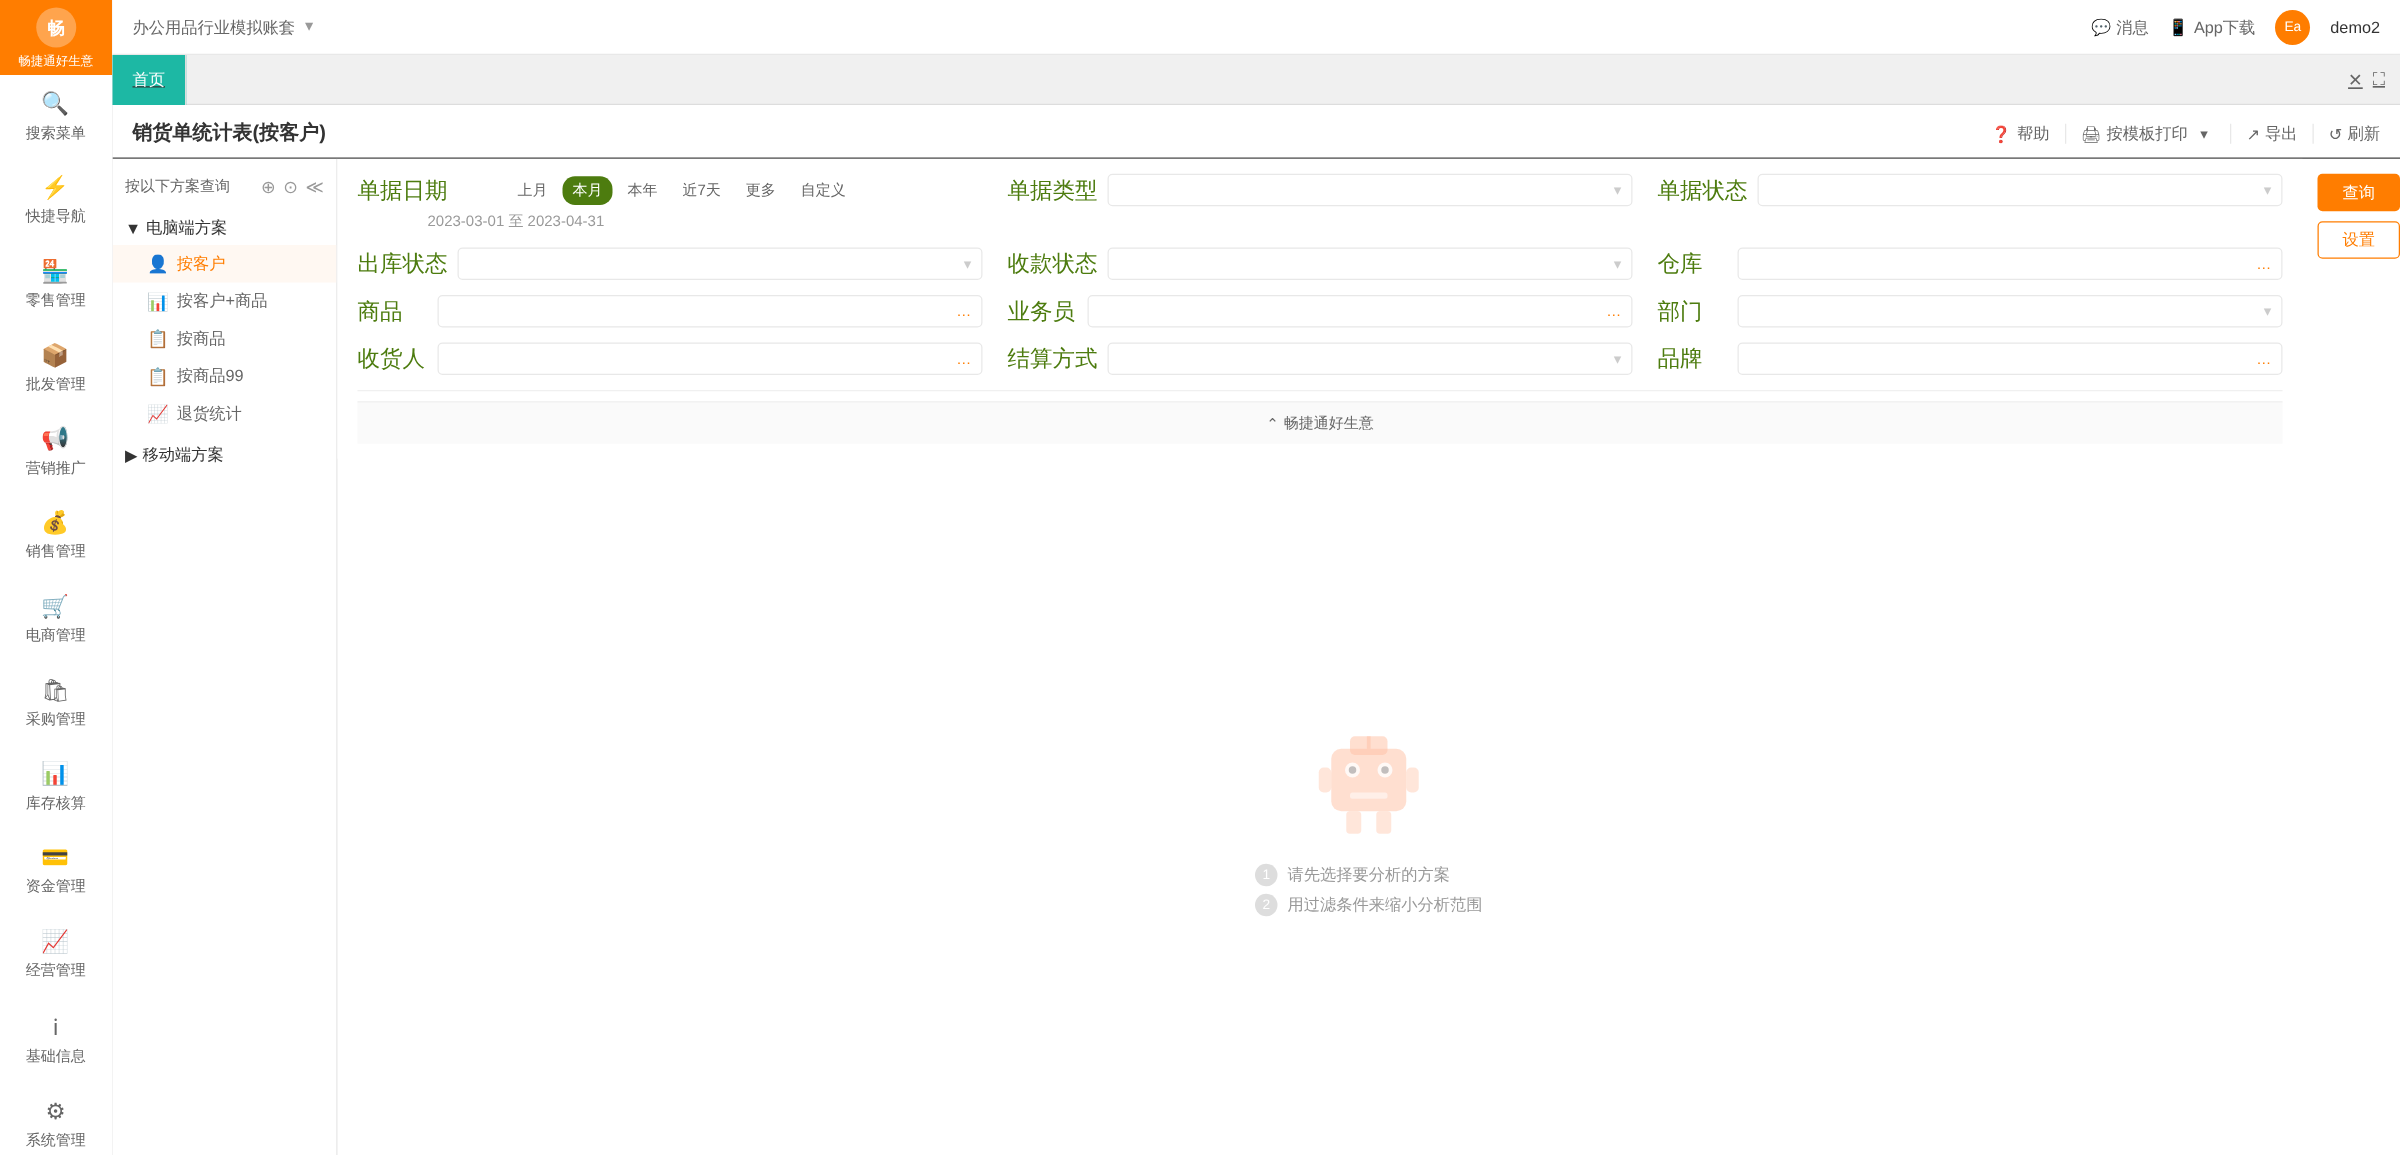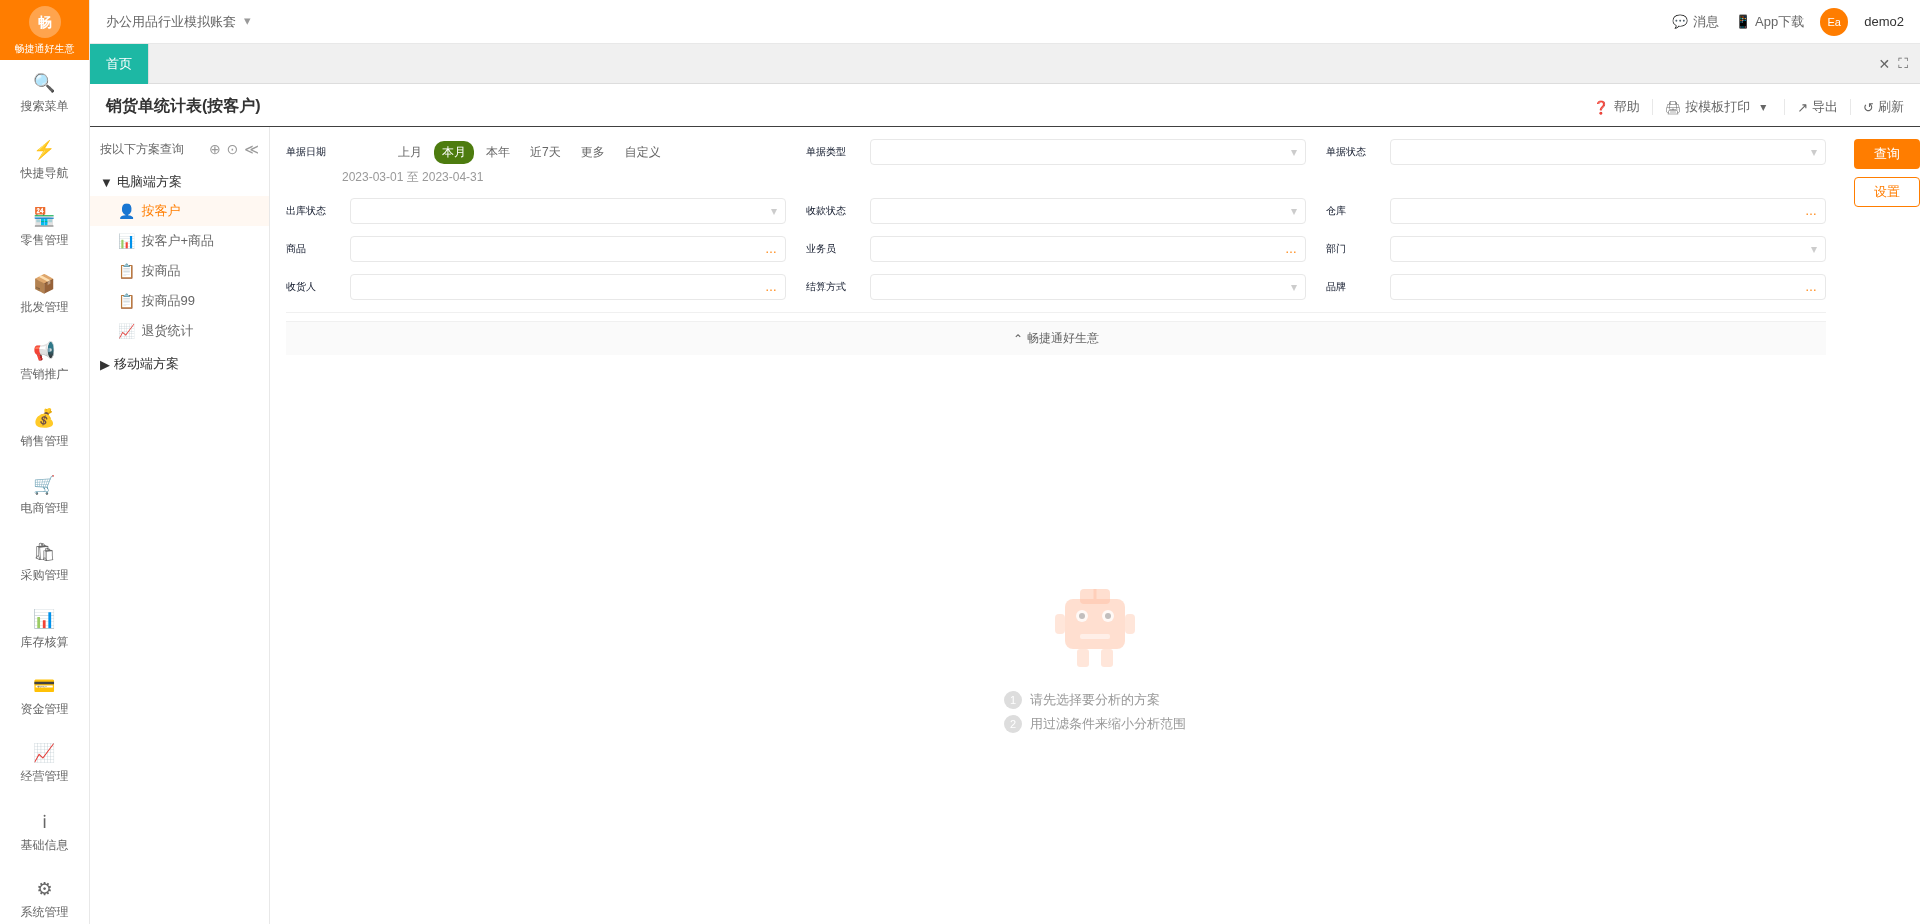--- a/index.html
+++ b/index.html
@@ -17,21 +17,21 @@
     .main { flex: 1; display: flex; flex-direction: column; height: 924px; }
 
     
     .top-header { height: 44px; background: #fff; display: flex; align-items: center; justify-content: space-between; padding: 0 16px; border-bottom: 1px solid #e8e8e8; flex-shrink: 0; }
     .header-left { display: flex; align-items: flex-start; gap: 8px; color: #666; font-size: 13px; }
     .header-right { display: flex; align-items: center; gap: 16px; }
     .header-btn { display: flex; align-items: center; gap: 4px; color: #666; font-size: 13px; cursor: pointer; }
     .user-avatar { width: 28px; height: 28px; border-radius: 50%; background: #ff7d00; display: flex; align-items: center; justify-content: center; color: #fff; font-size: 11px; }
 
     
-    .tab-bar { height: 40px; background: #f0f0f0; display: flex; flex-shrink: 0; border-bottom: 1px solid #ddd; }
+    .tab-bar { height: 40px; background: #f0f0f0; display: flex; flex-shrink: 0; border-bottom: 1px solid #ddd; text-decoration: underline; }
     .tab-item { height: 40px; display: flex; align-items: center; padding: 0 16px; cursor: pointer; font-size: 13px; color: #666; border-right: 1px solid #ddd; gap: 6px; }
     .tab-item.active { background: #fff; color: #333; }
     .tab-item .tab-close { color: #999; font-size: 12px; cursor: pointer; }
     .tab-home { background: #1db8a4; color: #fff; }
     .tab-window-controls { margin-left: auto; display: flex; align-items: center; gap: 8px; padding-right: 12px; }
     .tab-win-btn { color: #666; cursor: pointer; font-size: 14px; }
 
     
     .page-content { flex: 1; background: #f5f5f5; overflow: hidden; display: flex; flex-direction: column; }
     .page-inner { background: #fff; margin: 0; height: 100%; display: flex; flex-direction: column; }
@@ -54,21 +54,21 @@
     .scheme-group-header { display: flex; align-items: center; gap: 4px; padding: 5px 10px; cursor: pointer; font-size: 13px; color: #333; }
     .scheme-item { display: flex; align-items: center; gap: 6px; padding: 6px 10px 6px 28px; cursor: pointer; font-size: 13px; color: #666; }
     .scheme-item.active { color: #ff7d00; background: #fff8f2; }
     .scheme-item-icon { font-size: 14px; color: #999; }
     .scheme-item.active .scheme-item-icon { color: #ff7d00; }
 
     
     .filter-area { flex: 1; padding: 12px 16px; overflow-y: auto; background: #fff; }
     .filter-grid { display: grid; grid-template-columns: 1fr 1fr 1fr; gap: 12px 20px; align-items: center; }
     .filter-item { display: flex; align-items: center; gap: 8px; }
-    .filter-label { color: #0f172a; font-size: 10px; white-space: nowrap; flex-shrink: 0; min-width: 56px; }
+    .filter-label { color: #4d7c0f; font-size: 18px; white-space: nowrap; flex-shrink: 0; min-width: 56px; }
     .filter-control { flex: 1; display: flex; align-items: center; border: 1px solid #e8e8e8; border-radius: 4px; background: #fff; padding: 5px 8px; cursor: pointer; }
     .filter-control-text { flex: 1; color: #999; font-size: 13px; }
     .filter-control-arrow { color: #ccc; font-size: 12px; }
     .filter-control-more { color: #ff7d00; font-size: 12px; }
     .date-btn { padding: 3px 8px; border-radius: 3px; cursor: pointer; font-size: 12px; color: #666; border: none; background: none; }
     .date-btn.active { background: #4d7c0f; color: #fff; border-radius: 10px; }
     .collapse-bar { display: flex; align-items: center; justify-content: center; padding: 8px; cursor: pointer; color: #666; font-size: 12px; gap: 4px; background: #fafafa; border-top: 1px solid #f0f0f0; margin-top: 8px; }
     .filter-container { border-bottom: 1px solid #f0f0f0; padding-bottom: 12px; }
 
     

